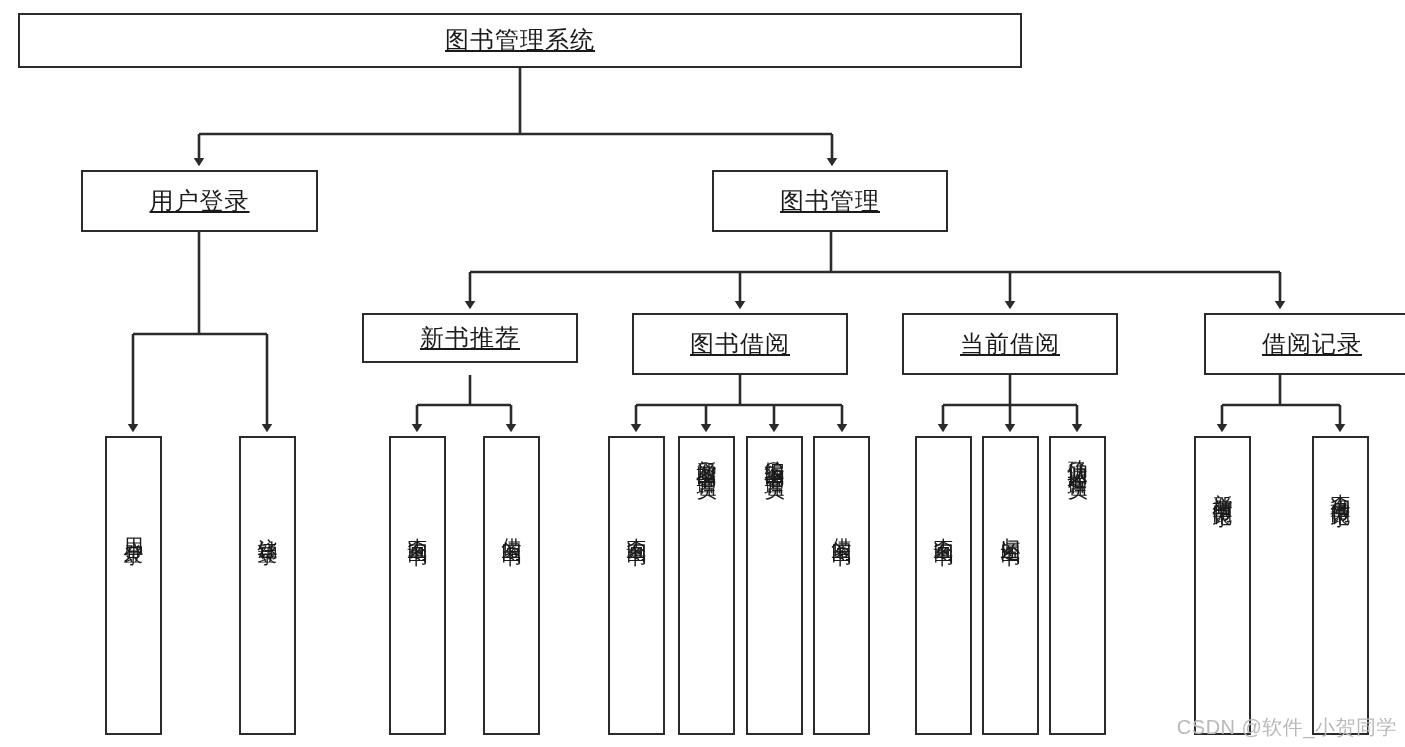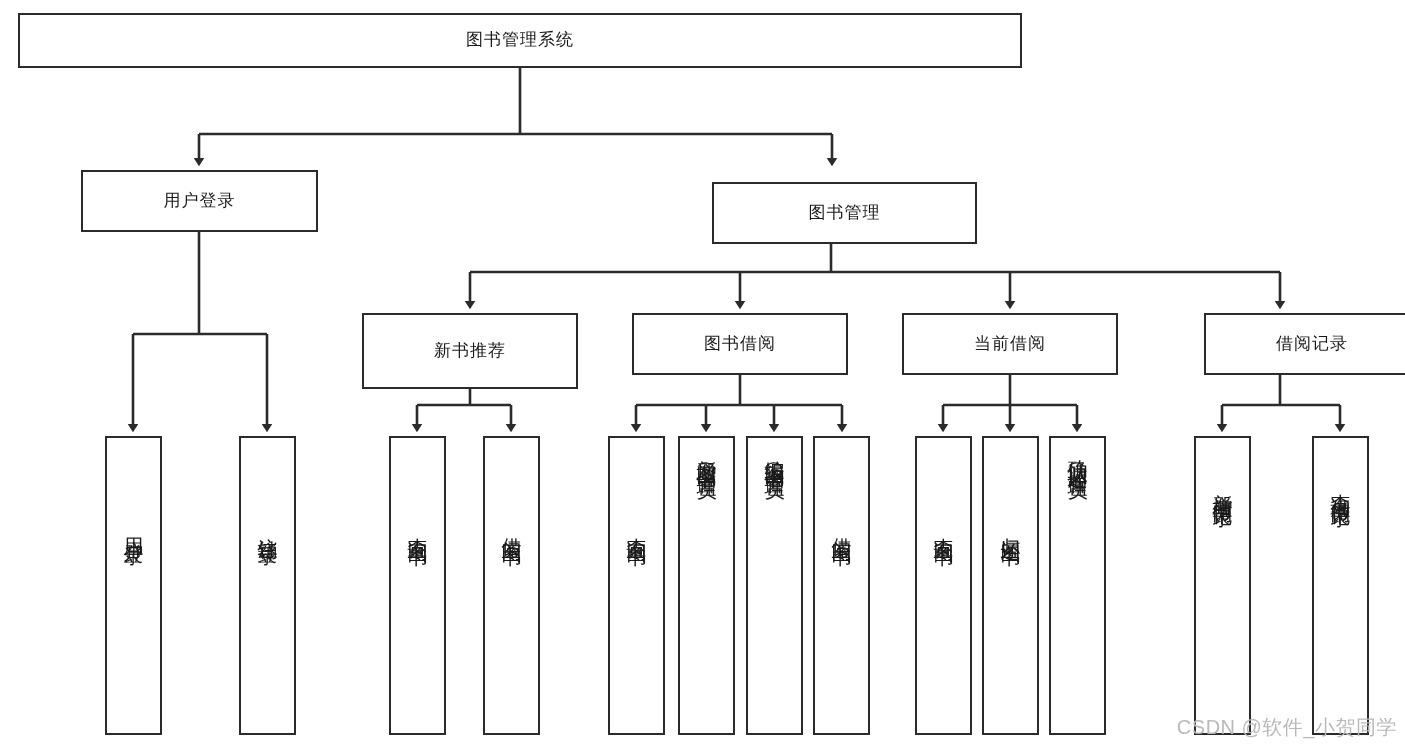--- a/index.html
+++ b/index.html
@@ -28,24 +28,25 @@
     position: absolute;
     box-sizing: border-box;
     border: 2.2px solid #2b2b2b;
     background: #ffffff;
     display: flex;
     align-items: center;
     justify-content: center;
     color: #1a1a1a;
   }
   .node-h .label {
-    font-size: 17px;
+    font-size: 24px;
     letter-spacing: 1px;
     line-height: 1.2;
     white-space: nowrap;
+    text-decoration: underline;
   }
   .node-v {
     align-items: flex-start;
     justify-content: center;
     padding-top: 4px;
   }
   .node-v .label {
     writing-mode: vertical-rl;
     text-orientation: upright;
     font-size: 20px;
@@ -120,25 +121,25 @@
     </g>
   </svg>
 
   <div class="node node-h" style="left:18px; top:13px; width:1004px; height:55px;">
     <span class="label">图书管理系统</span>
   </div>
 
   <div class="node node-h" style="left:81px; top:170px; width:237px; height:62px;">
     <span class="label">用户登录</span>
   </div>
-  <div class="node node-h" style="left:712px; top:170px; width:265px; height:62px;margin-top:12px;">
+  <div class="node node-h" style="left:712px; top:170px; width:236px; height:62px;">
     <span class="label">图书管理</span>
   </div>
 
-  <div class="node node-h" style="left:362px; top:313px; width:216px; height:76px;">
+  <div class="node node-h" style="left:362px; top:313px; width:216px; height:50px;">
     <span class="label">新书推荐</span>
   </div>
   <div class="node node-h" style="left:632px; top:313px; width:216px; height:62px;">
     <span class="label">图书借阅</span>
   </div>
   <div class="node node-h" style="left:902px; top:313px; width:216px; height:62px;">
     <span class="label">当前借阅</span>
   </div>
   <div class="node node-h" style="left:1204px; top:313px; width:216px; height:62px;">
     <span class="label">借阅记录</span>

